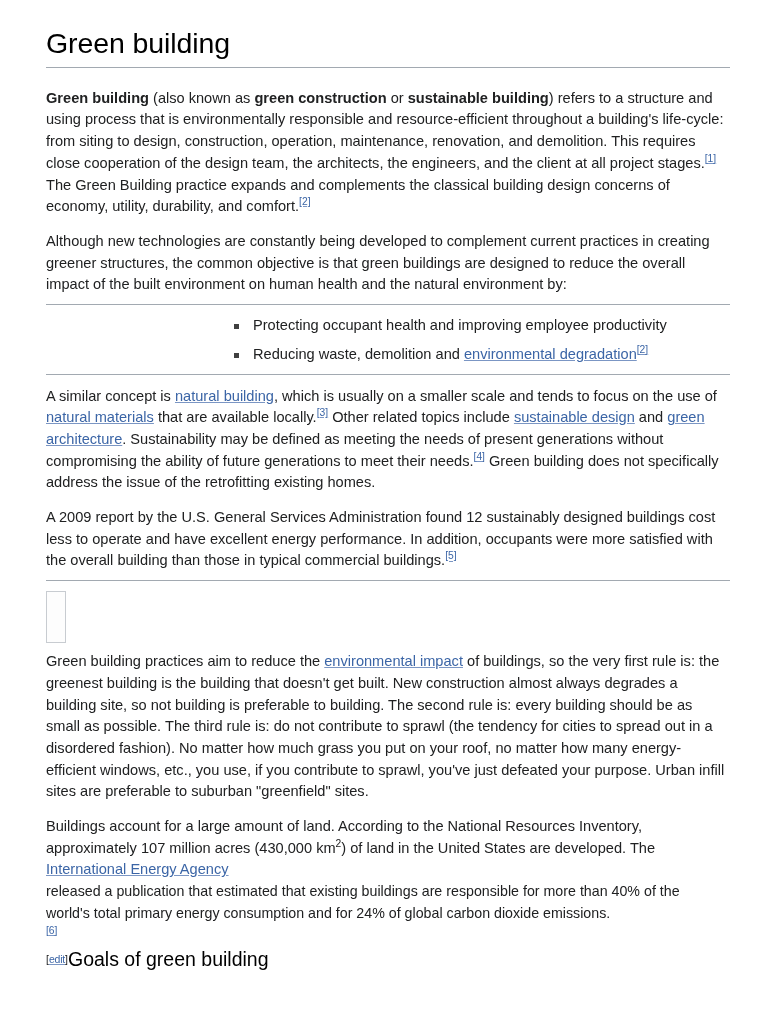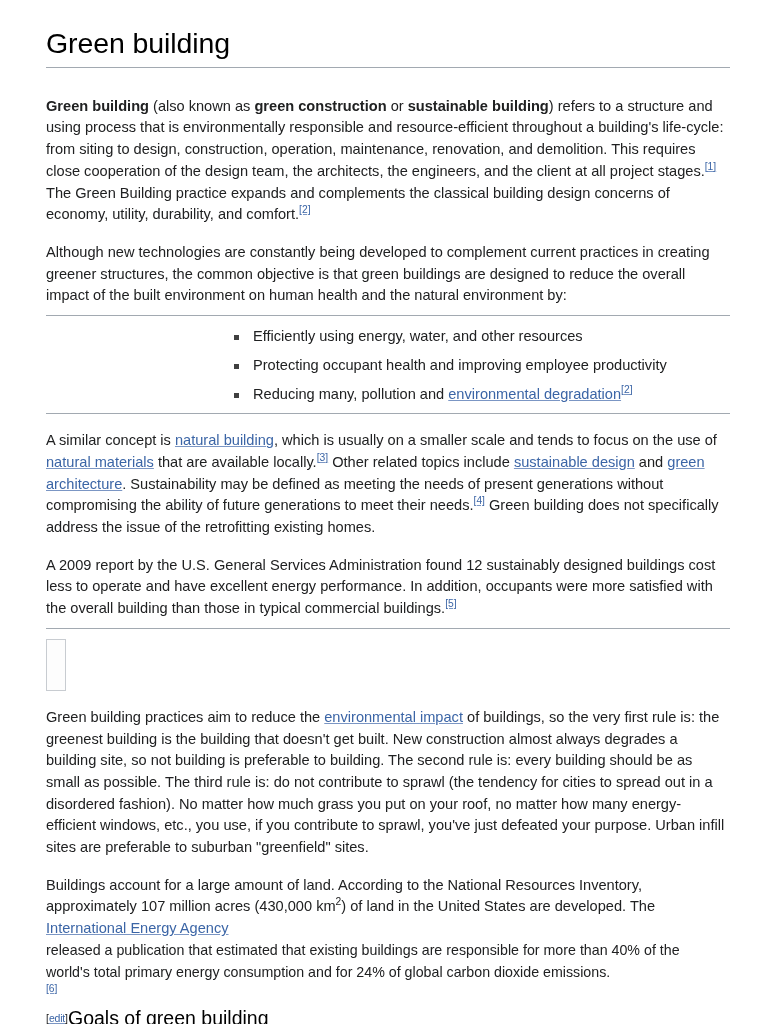--- a/index.html
+++ b/index.html
@@ -28,21 +28,21 @@
     letter-spacing: -0.1px;
     margin: 0 0 6px 0;
     padding: 0 0 6px 0;
     color: #000000;
     border-bottom: 1px solid #a2a9b1;
   }
   .content { padding-top: 6px; }
   p.para {
     font-size: 14.6px;
     line-height: 21.7px;
-    margin: 16px 0 13px 0;
+    margin: 8px 0 13px 0;
     text-align: left;
     color: #202122;
   }
   p.para.tight { margin-bottom: 0; }
   .wlink {
     color: #3b65a6;
     text-decoration-color: #7b96c4;
   }
   .ref {
     color: #3b65a6;
@@ -138,27 +138,24 @@
     <p class="para">
       <b>Green building</b><span> (also known as </span><b>green construction</b><span> or </span><b>sustainable building</b><span>) refers to a structure and using process that is environmentally responsible and resource-efficient throughout a building's life-cycle: from siting to design, construction, operation, maintenance, renovation, and demolition. This requires close cooperation of the design team, the architects, the engineers, and the client at all project stages.</span><a class="ref" href="#">[1]</a><span> The Green Building practice expands and complements the classical building design concerns of economy, utility, durability, and comfort.</span><a class="ref" href="#">[2]</a>
     </p>
 
     <p class="para tight">Although new technologies are constantly being developed to complement current practices in creating greener structures, the common objective is that green buildings are designed to reduce the overall impact of the built environment on human health and the natural environment by:</p>
 
     <hr class="sep">
 
     <ul class="bullets">
       <li>
-        <span>Efficiently using energy, water, and other resources</span>
-      </li>
-      <li>
         <span>Protecting occupant health and improving employee productivity</span>
       </li>
       <li>
-        <span>Reducing many, pollution and </span><a class="wlink" href="#">environmental degradation</a><a class="ref" href="#">[2]</a>
+        <span>Reducing waste, demolition and </span><a class="wlink" href="#">environmental degradation</a><a class="ref" href="#">[2]</a>
       </li>
     </ul>
 
     <hr class="sep thin">
 
     <p class="para">
       <span>A similar concept is </span><a class="wlink" href="#">natural building</a><span>, which is usually on a smaller scale and tends to focus on the use of </span><a class="wlink" href="#">natural materials</a><span> that are available locally.</span><a class="ref" href="#">[3]</a><span> Other related topics include </span><a class="wlink" href="#">sustainable design</a><span> and </span><a class="wlink" href="#">green architecture</a><span>. Sustainability may be defined as meeting the needs of present generations without compromising the ability of future generations to meet their needs.</span><a class="ref" href="#">[4]</a><span> Green building does not specifically address the issue of the retrofitting existing homes.</span>
     </p>
 
     <p class="para tight">

